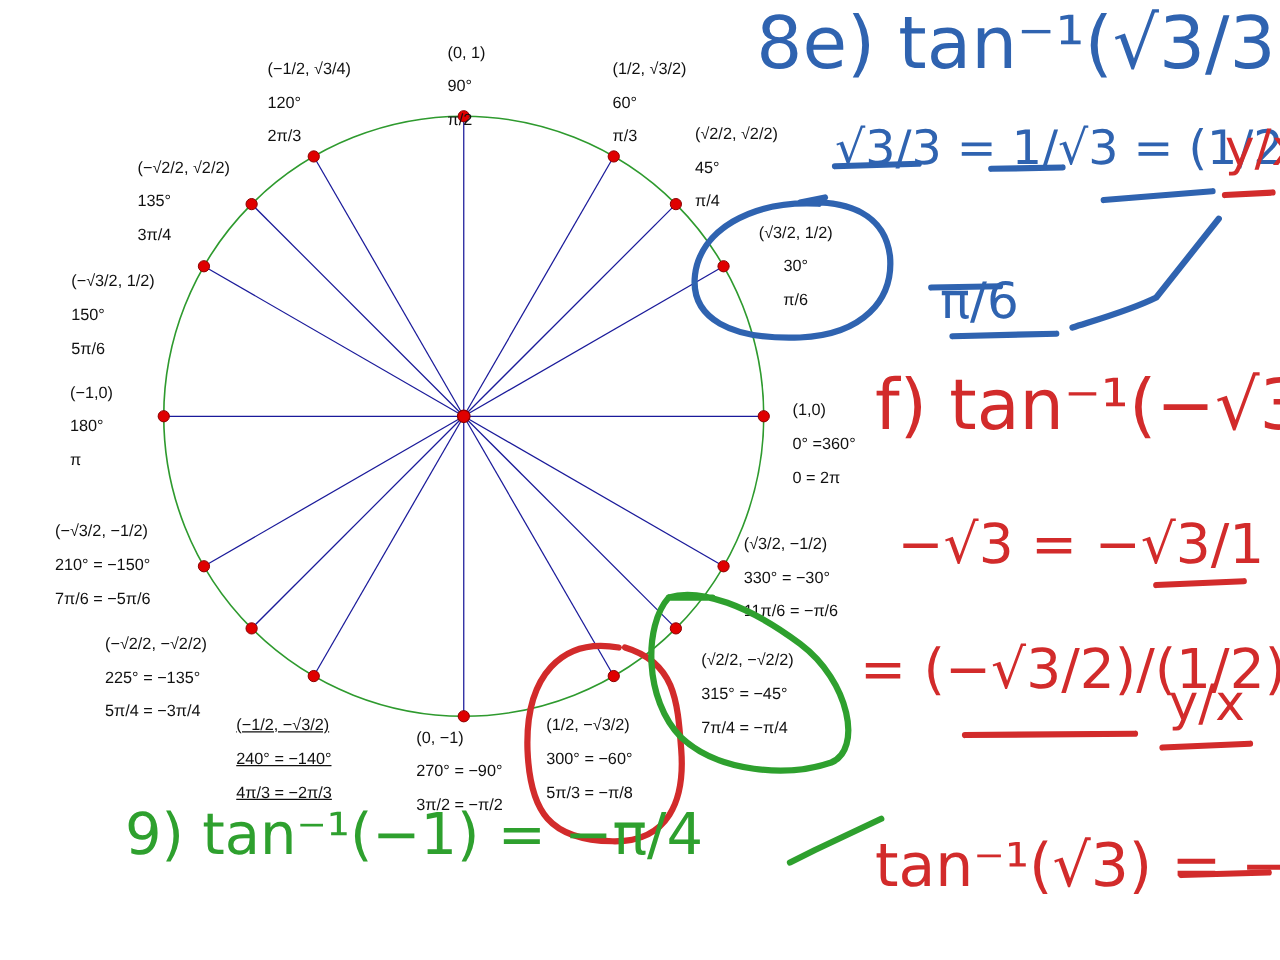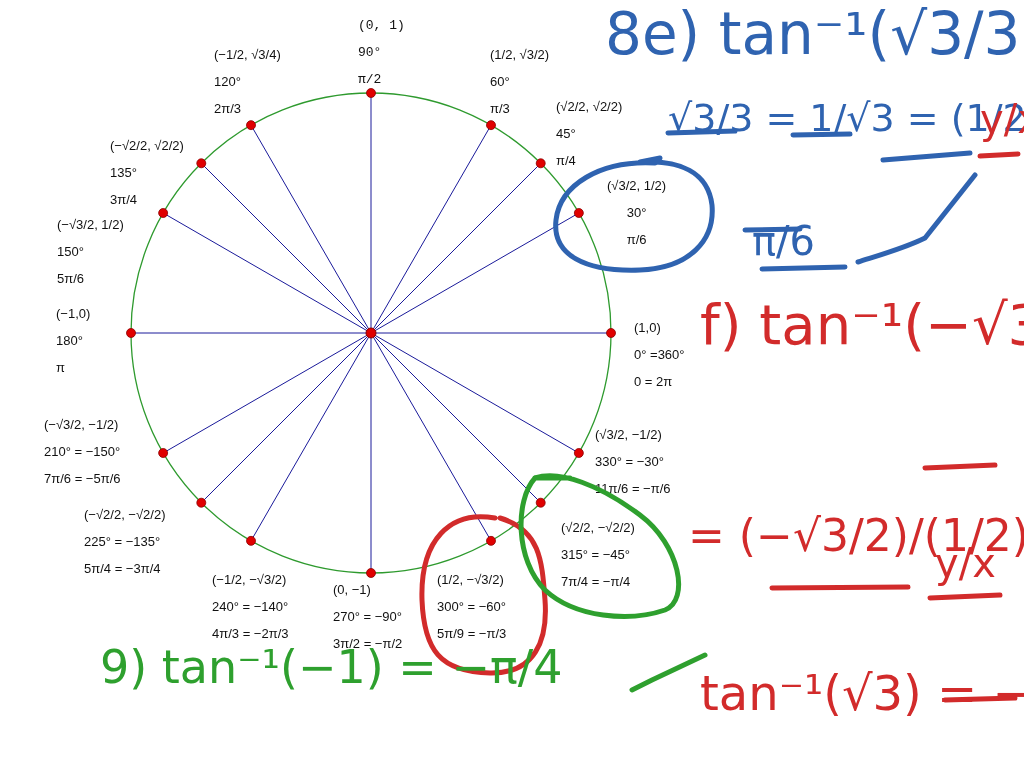--- a/index.html
+++ b/index.html
@@ -50,21 +50,21 @@
       <circle cx="250.9999999999999" cy="540.8460969082653" r="4.5" fill="#e00000" stroke="#8b0000" stroke-width="0.8"></circle>
       <circle cx="370.99999999999994" cy="573" r="4.5" fill="#e00000" stroke="#8b0000" stroke-width="0.8"></circle>
       <circle cx="491" cy="540.8460969082653" r="4.5" fill="#e00000" stroke="#8b0000" stroke-width="0.8"></circle>
       <circle cx="540.7056274847714" cy="502.7056274847714" r="4.5" fill="#e00000" stroke="#8b0000" stroke-width="0.8"></circle>
       <circle cx="578.8460969082653" cy="453.0000000000001" r="4.5" fill="#e00000" stroke="#8b0000" stroke-width="0.8"></circle>
       <circle cx="371" cy="333" r="5" fill="#e00000" stroke="#8b0000"></circle>
     </svg>
 
   <div id="labels">
 
-    <div class="lbl" style="left:358px;top:12px;font-family:Liberation Mono, monospace;">
+    <div class="lbl" style="left:358px;top:28px;">
       <div>(0, 1)</div>
       <div>90°</div>
       <div>π/2</div>
     </div>
 
     <div class="lbl" style="left:214px;top:41px;">
       <div>(−1/2, √3/4)</div>
       <div>120°</div>
       <div>2π/3</div>
     </div>
@@ -80,21 +80,21 @@
       <div>45°</div>
       <div>π/4</div>
     </div>
 
     <div class="lbl" style="left:607px;top:172px;text-align:center;">
       <div>(√3/2, 1/2)</div>
       <div>30°</div>
       <div>π/6</div>
     </div>
 
-    <div class="lbl" style="left:110px;top:120px;margin-top:12px;">
+    <div class="lbl" style="left:110px;top:120px;">
       <div>(−√2/2, √2/2)</div>
       <div>135°</div>
       <div>3π/4</div>
     </div>
 
     <div class="lbl" style="left:57px;top:211px;">
       <div>(−√3/2, 1/2)</div>
       <div>150°</div>
       <div>5π/6</div>
     </div>
@@ -128,36 +128,36 @@
       <div>225° = −135°</div>
       <div>5π/4 = −3π/4</div>
     </div>
 
     <div class="lbl" style="left:543px;top:514px;margin-left:18px;">
       <div>(√2/2, −√2/2)</div>
       <div>315° = −45°</div>
       <div>7π/4 = −π/4</div>
     </div>
 
-    <div class="lbl" style="left:212px;top:566px;">
+    <div class="lbl" style="left:189px;top:566px;text-decoration:underline;">
       <div>(−1/2, −√3/2)</div>
       <div>240° = −140°</div>
       <div>4π/3 = −2π/3</div>
     </div>
 
     <div class="lbl" style="left:333px;top:576px;">
       <div>(0, −1)</div>
       <div>270° = −90°</div>
       <div>3π/2 = −π/2</div>
     </div>
 
     <div class="lbl" style="left:437px;top:566px;">
       <div>(1/2, −√3/2)</div>
       <div>300° = −60°</div>
-      <div>5π/9 = −π/3</div>
+      <div>5π/3 = −π/8</div>
     </div>
   </div>
 
   <svg width="1024" height="768">
 
     <path class="ink" d="M655,163 C600,160 560,185 556,220 C552,255 585,272 640,270 C690,268 715,240 712,205 C708,172 680,160 640,162 L660,158" stroke="#2f63b0" stroke-width="5"></path>
 
     <path class="ink" d="M495,518 C450,510 420,540 422,600 C424,650 440,672 490,673 C535,674 548,640 545,600 C542,560 540,530 500,518" stroke="#d22b2b" stroke-width="5"></path>
 
     <path class="ink" d="M535,478 C515,500 515,560 545,590 C575,618 630,622 665,610 C690,600 680,545 640,515 C600,485 560,470 535,478 L570,478" stroke="#2ea02e" stroke-width="5"></path>
@@ -177,18 +177,19 @@
 
     <path class="ink" d="M632,690 L652,680 L705,655" stroke="#2ea02e" stroke-width="5"></path>
   </svg>
 
   <div class="hand" style="left:605px;top:0px;font-size:58px;color:#2f63b0;">8e) tan⁻¹(√3/3)</div>
   <div class="hand" style="left:668px;top:96px;font-size:38px;color:#2f63b0;">√3/3 = 1/√3 = (1/2)/(√3/2)</div>
   <div class="hand" style="left:752px;top:218px;font-size:40px;color:#2f63b0;">π/6</div>
   <div class="hand" style="left:980px;top:96px;font-size:40px;color:#d22b2b;">y/x</div>
 
   <div class="hand" style="left:700px;top:292px;font-size:56px;color:#d22b2b;">f) tan⁻¹(−√3)</div>
+  <div class="hand" style="left:718px;top:410px;font-size:44px;color:#d22b2b;">−√3 = −√3/1</div>
   <div class="hand" style="left:688px;top:510px;font-size:44px;color:#d22b2b;">= (−√3/2)/(1/2)</div>
   <div class="hand" style="left:935px;top:540px;font-size:40px;color:#d22b2b;">y/x</div>
   <div class="hand" style="left:700px;top:665px;font-size:48px;color:#d22b2b;">tan⁻¹(√3) = −π/3</div>
 
   <div class="hand" style="left:100px;top:640px;font-size:46px;color:#2ea02e;">9) tan⁻¹(−1) = −π/4</div>
 </div>
 
 </body></html>

